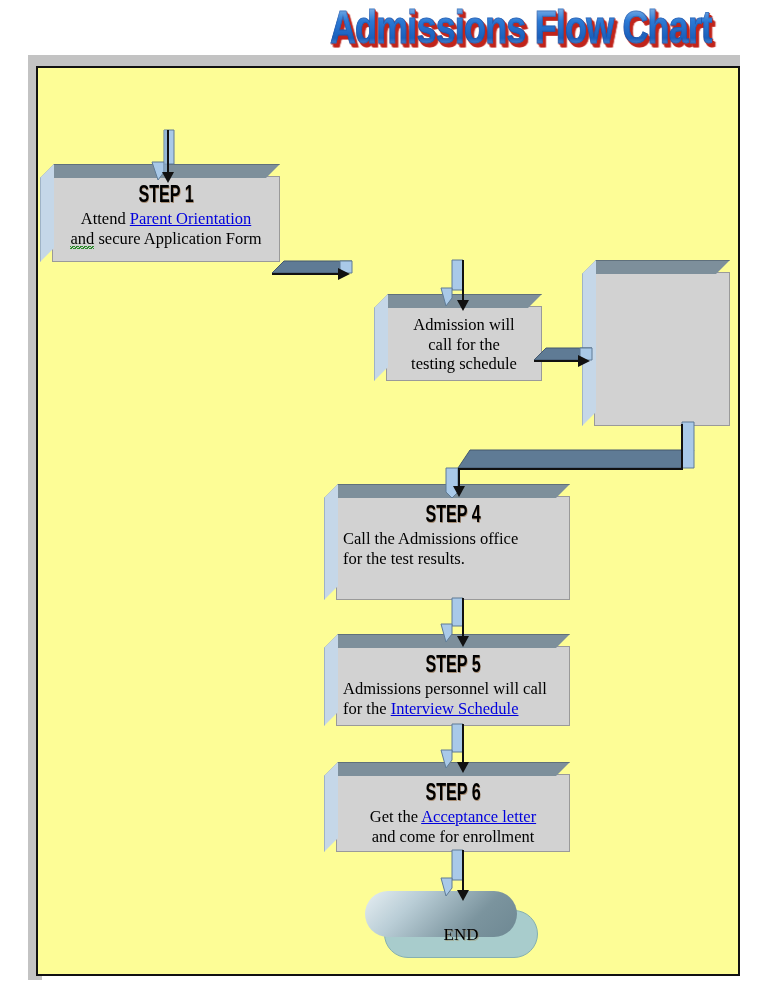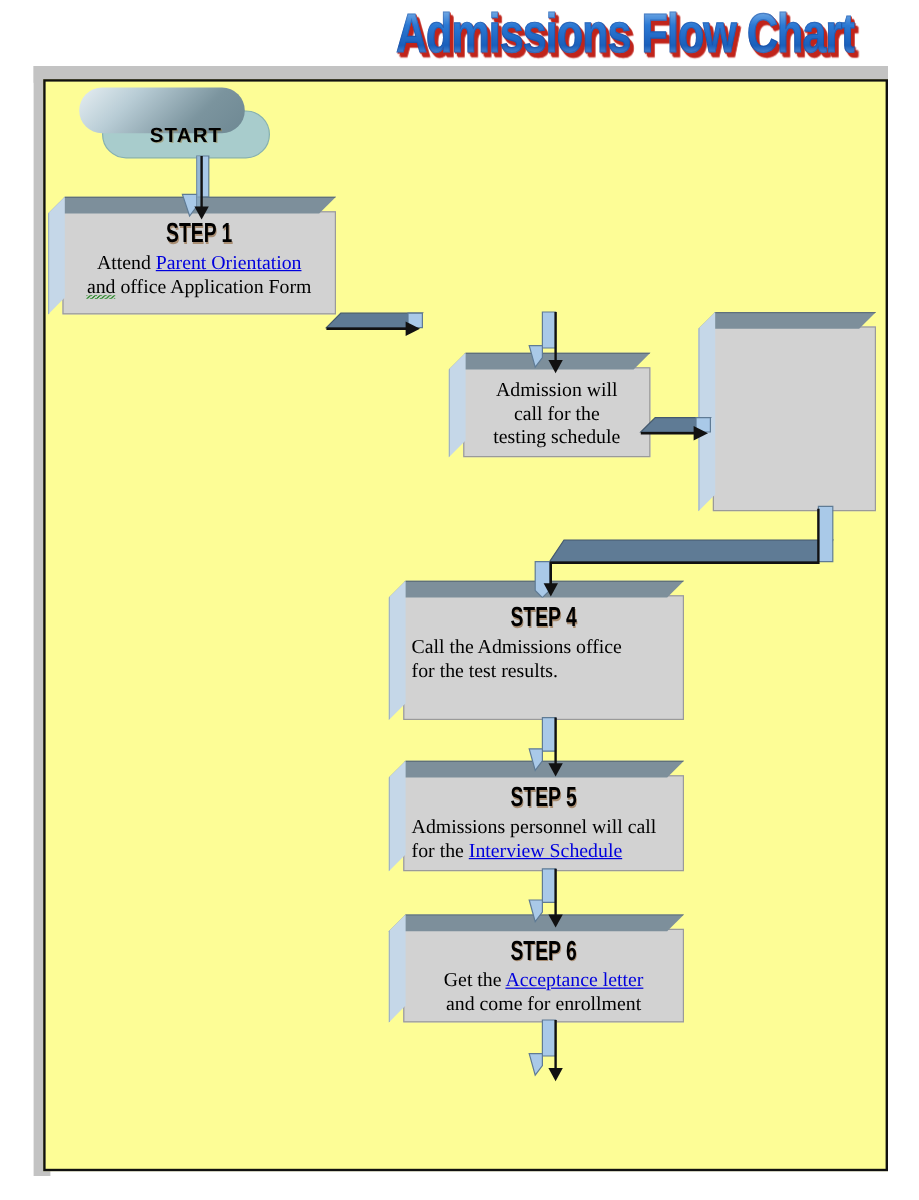--- a/index.html
+++ b/index.html
@@ -152,43 +152,39 @@
 
 <div id="title-wrap">
   <span id="title-text">Admissions Flow Chart</span>
 </div>
 
 <div id="frame-shadow"></div>
 <div id="frame-shadow-left"></div>
 
 <div id="canvas">
 
-  <div class="pill" style="left:47px;top:24px;width:140px;height:40px;padding-top:10px;">
-    <span class="pill-back"></span>
-    <span class="pill-label">START</span>
-  </div>
 
   <svg class="arrow" style="left:96px;top:60px;" width="44" height="58" viewBox="0 0 44 58">
     <polygon points="30,2 40,2 40,36 30,36" fill="#a9c9e8" stroke="#5f7b95" stroke-width="1"></polygon>
     <polygon points="18,34 30,34 30,44 24,52" fill="#a9c9e8" stroke="#5f7b95" stroke-width="1"></polygon>
     <polygon points="30,2 34,2 34,44 30,44" fill="#8fb0cf" opacity=".7"></polygon>
     <path d="M34,2 L34,48" stroke="#111" stroke-width="2" fill="none"></path>
     <polygon points="28,44 40,44 34,55" fill="#111"></polygon>
   </svg>
 
   <div class="pbox" style="left:14px;top:108px;width:228px;height:86px;">
     <span class="bevel-top"></span>
     <span class="bevel-left"></span>
     <div class="pbox-inner">
       <span class="step-head">STEP 1</span>
       <span class="body-txt">
         <span>Attend </span><a class="lnk">Parent Orientation</a>
       </span>
       <span class="body-txt">
-        <span class="sp">and</span><span> office Application Form</span>
+        <span class="sp">and</span><span> secure Application Form</span>
       </span>
     </div>
   </div>
 
   <svg class="arrow" style="left:230px;top:185px;" width="86" height="36" viewBox="0 0 86 36">
     <polygon points="4,20 72,20 84,8 16,8" fill="#5f7b95" stroke="#44596e" stroke-width="1"></polygon>
     <polygon points="72,8 84,8 84,20 72,20" fill="#a9c9e8" stroke="#5f7b95" stroke-width="1"></polygon>
     <path d="M4,21 L74,21" stroke="#111" stroke-width="2" fill="none"></path>
     <polygon points="70,15 70,27 82,21" fill="#111"></polygon>
   </svg>
@@ -283,14 +279,18 @@
     </div>
   </div>
 
   <svg class="arrow" style="left:398px;top:780px;" width="40" height="56" viewBox="0 0 40 56">
     <polygon points="16,2 27,2 27,32 16,32" fill="#a9c9e8" stroke="#5f7b95" stroke-width="1"></polygon>
     <polygon points="5,30 16,30 16,40 10,48" fill="#a9c9e8" stroke="#5f7b95" stroke-width="1"></polygon>
     <path d="M27,2 L27,46" stroke="#111" stroke-width="2" fill="none"></path>
     <polygon points="21,42 33,42 27,53" fill="#111"></polygon>
   </svg>
 
+  <div class="pill" style="left:346px;top:842px;width:154px;height:48px;padding-top:14px;">
+    <span class="pill-back"></span>
+    <span class="pill-label serif">END</span>
+  </div>
 
 </div>
 
 </body></html>

